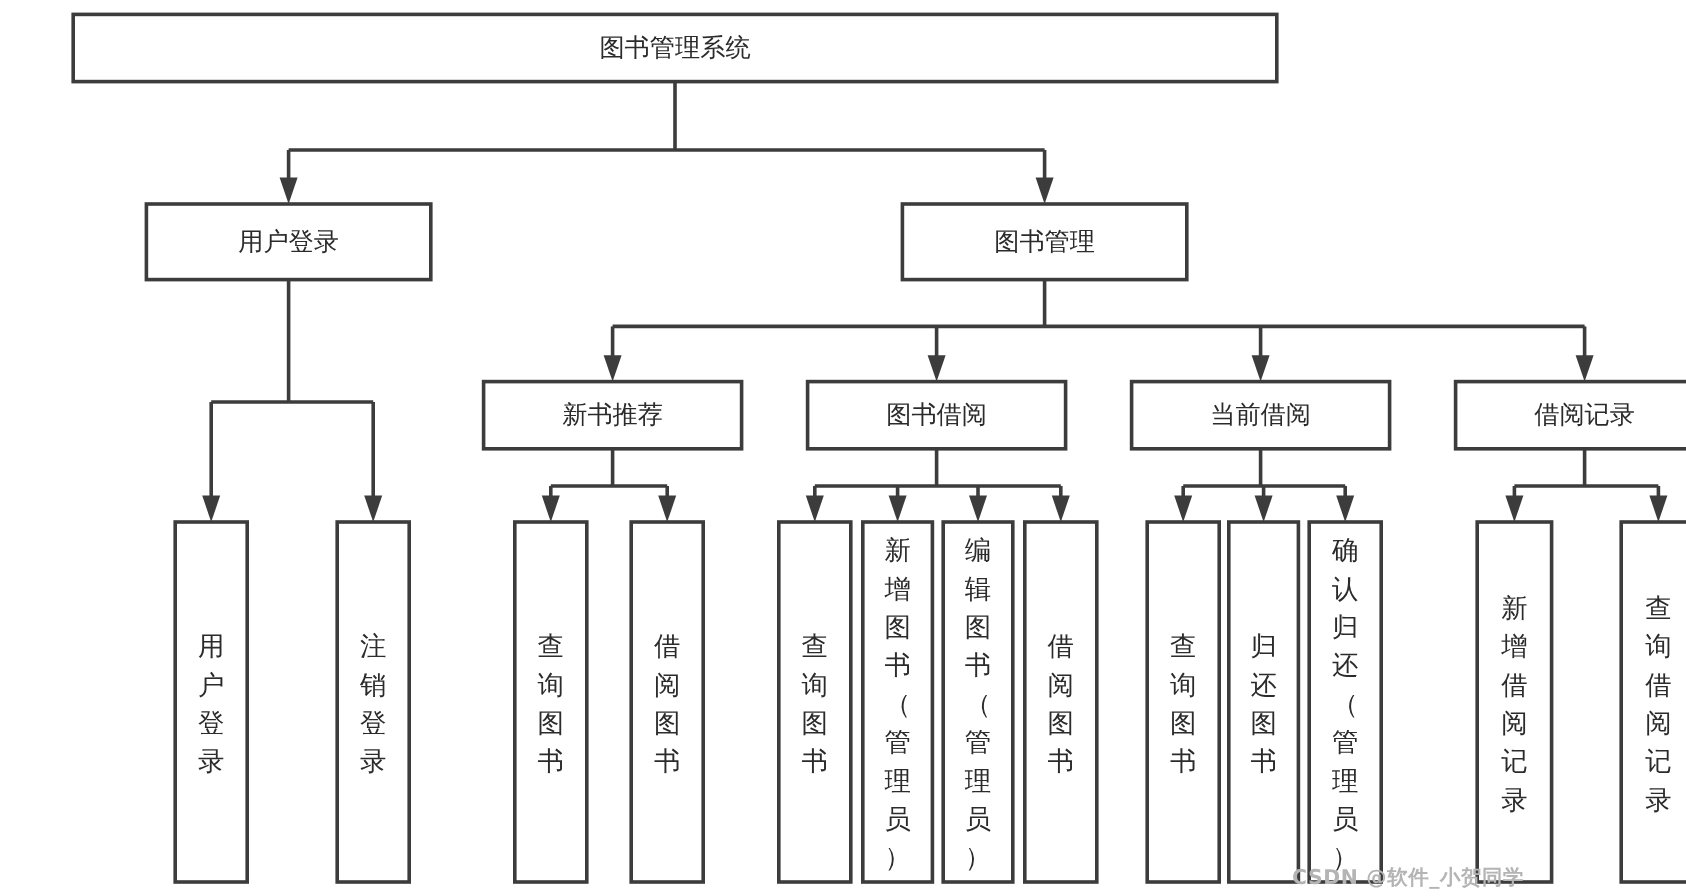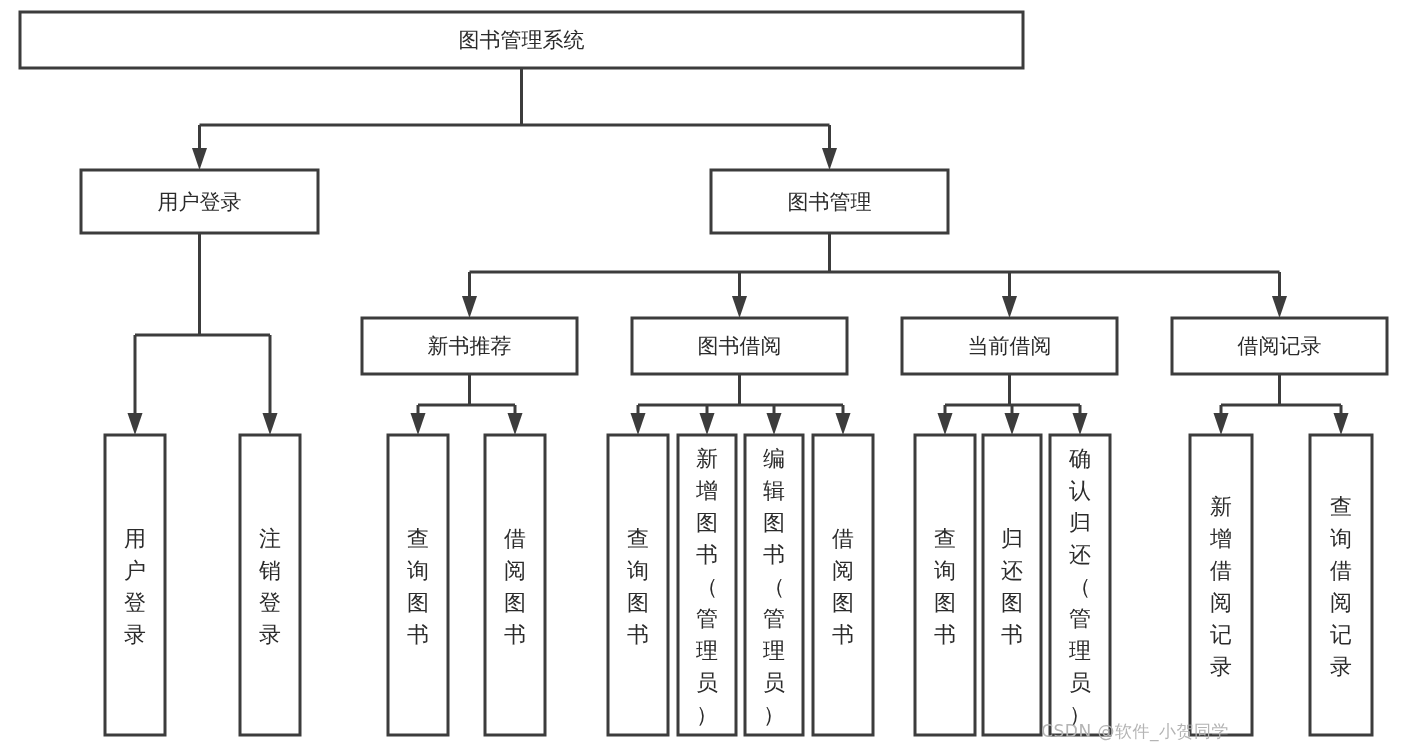--- a/index.html
+++ b/index.html
@@ -12,20 +12,21 @@
     width: 1405px;
     height: 747px;
     font-family: "DejaVu Sans", "Liberation Sans", sans-serif;
     overflow: hidden;
     position: relative;
   }
   #diagram-root {
     position: relative;
     width: 1237px;
     height: 747px;
+    margin-left: 41px;
   }
   svg#tree-svg {
     position: absolute;
     left: 0;
     top: 0;
     width: 1405px;
     height: 747px;
     display: block;
   }
   .node-box {
@@ -59,20 +60,21 @@
   .watermark {
     position: absolute;
     right: 8px;
     bottom: 4px;
     font-family: "DejaVu Sans", "Liberation Sans", sans-serif;
     font-size: 17px;
     color: #b4b4b4;
     letter-spacing: 0.5px;
     white-space: nowrap;
     user-select: none;
+    font-weight: bold;
   }
 </style>
 </head>
 <body>
 
 <div id="diagram-root">
   <svg id="tree-svg" viewBox="0 0 1405 747" xmlns="http://www.w3.org/2000/svg">
     <g id="connector-layer">
         <line x1="521.5" y1="68" x2="521.5" y2="125" class="connector"></line>
         <line x1="199.5" y1="125" x2="829.5" y2="125" class="connector"></line>

